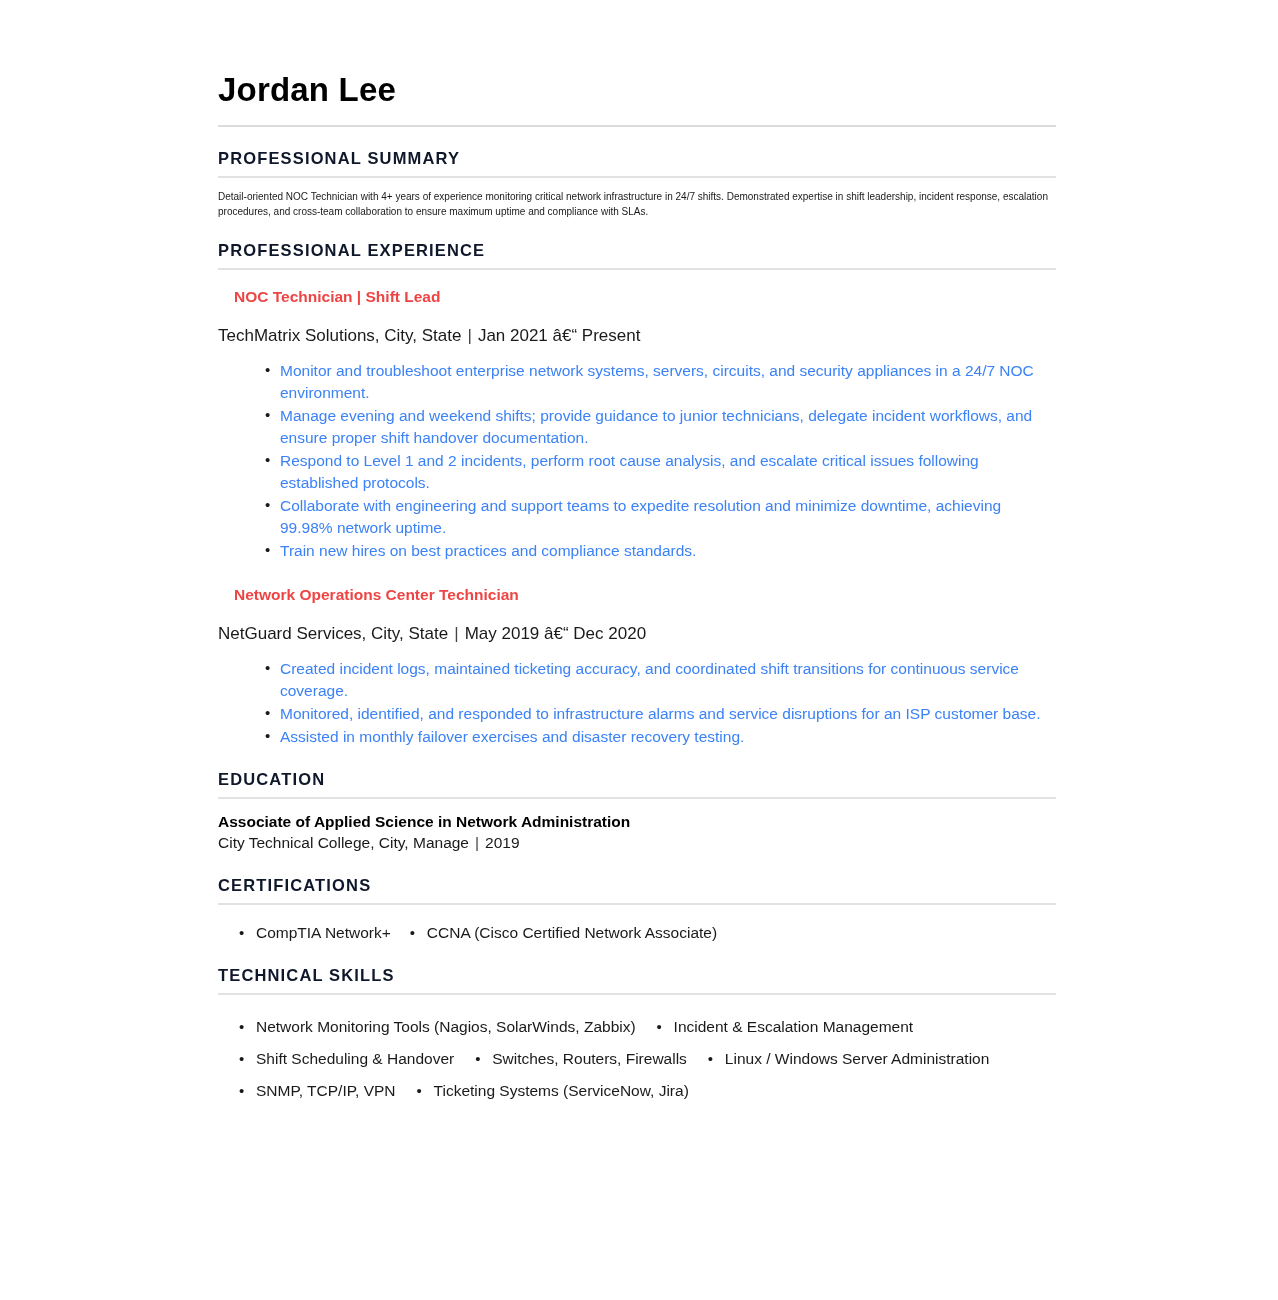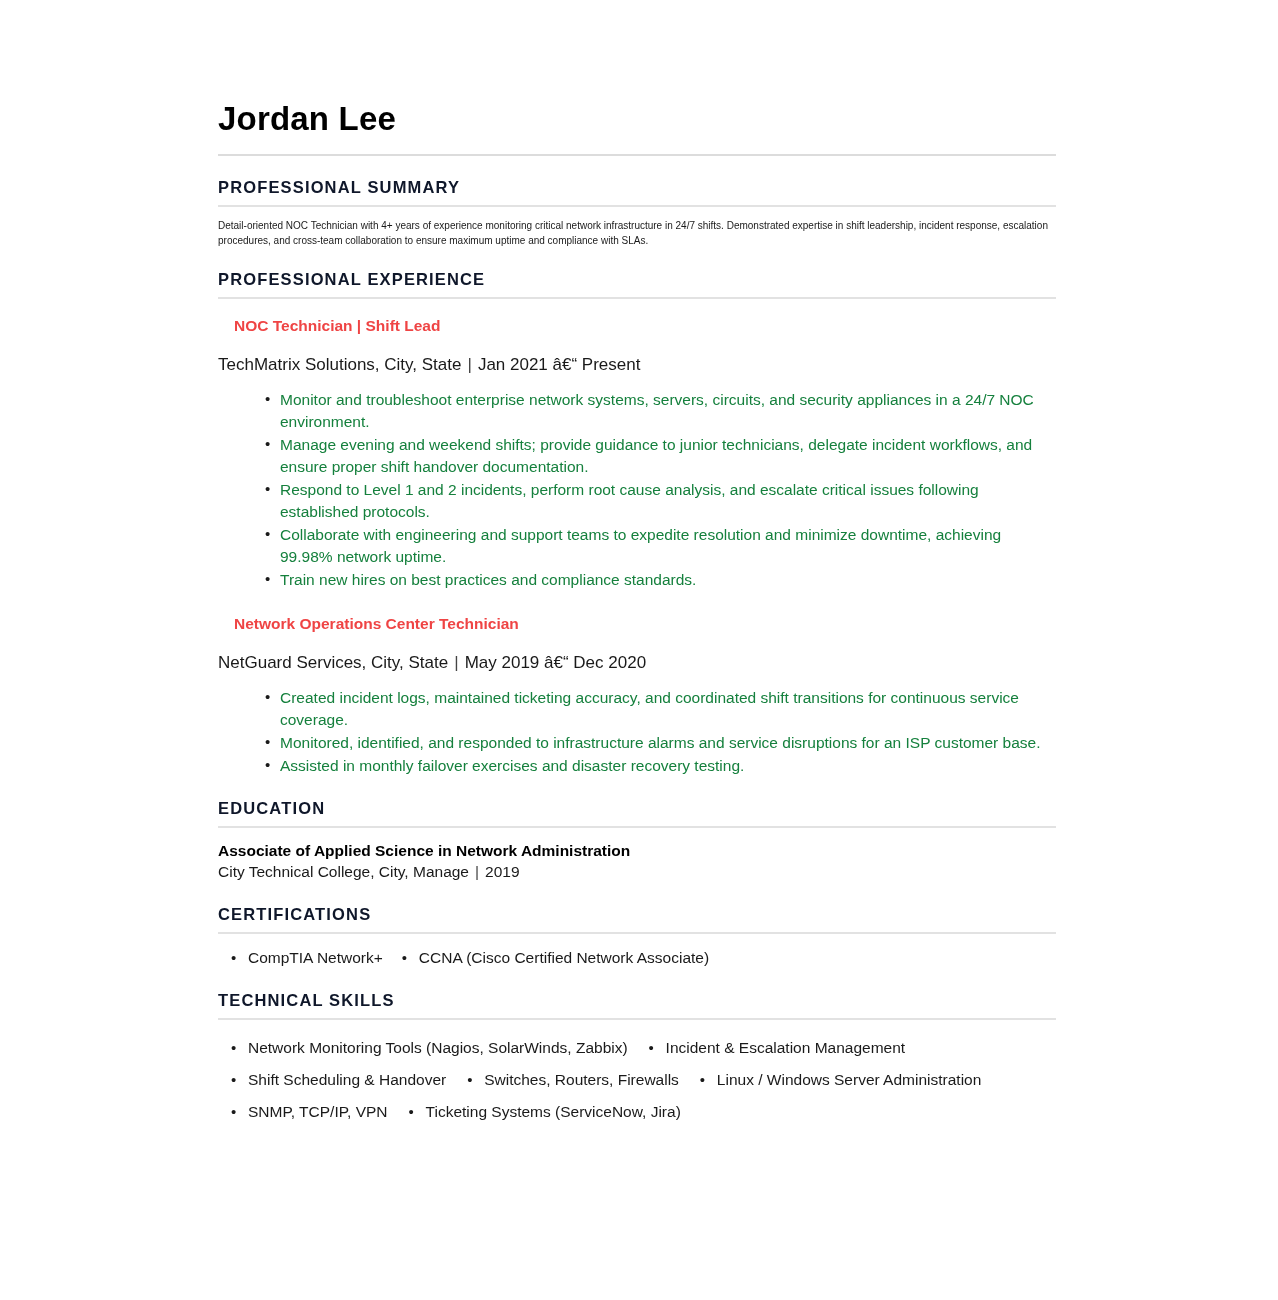--- a/index.html
+++ b/index.html
@@ -11,21 +11,21 @@
     width: 1278px;
     height: 1300px;
     font-family: "Liberation Sans", sans-serif;
     color: #1a1a1a;
     -webkit-font-smoothing: antialiased;
   }
   .page {
     box-sizing: border-box;
     width: 1068px;
     min-height: 1300px;
-    padding: 101px 222px 40px 218px;
+    padding: 72px 222px 40px 218px;
   }
   .resume {
     width: 838px;
   }
 
   
   .name {
     font-size: 33px;
     font-weight: bold;
     letter-spacing: 0.2px;
@@ -104,21 +104,21 @@
     list-style: none;
     margin: 12px 0 0 0;
     padding: 0;
   }
   ul.job-bullets > li {
     position: relative;
     font-size: 15.5px;
     line-height: 1.42;
     padding-left: 62px;
     margin: 0 0 1px 0;
-    color: #15803d;
+    color: #3b82f6;
   }
   ul.job-bullets > li::before {
     content: "\2022";
     position: absolute;
     left: 47px;
     top: -1px;
     font-size: 15px;
     color: #1a1a1a;
   }
 
@@ -136,21 +136,21 @@
     margin: 0;
     line-height: 1.42;
   }
   .edu-meta .contact-sep {
     padding: 0 6px;
   }
 
   
   .inline-list {
     list-style: none;
-    margin: 8px;
+    margin: 16px;
     padding: 0;
     font-size: 0;
   }
   .inline-list > li {
     display: inline;
     font-size: 15.5px;
     line-height: 2.05;
     color: #1a1a1a;
     white-space: nowrap;
     margin-right: 14px;

